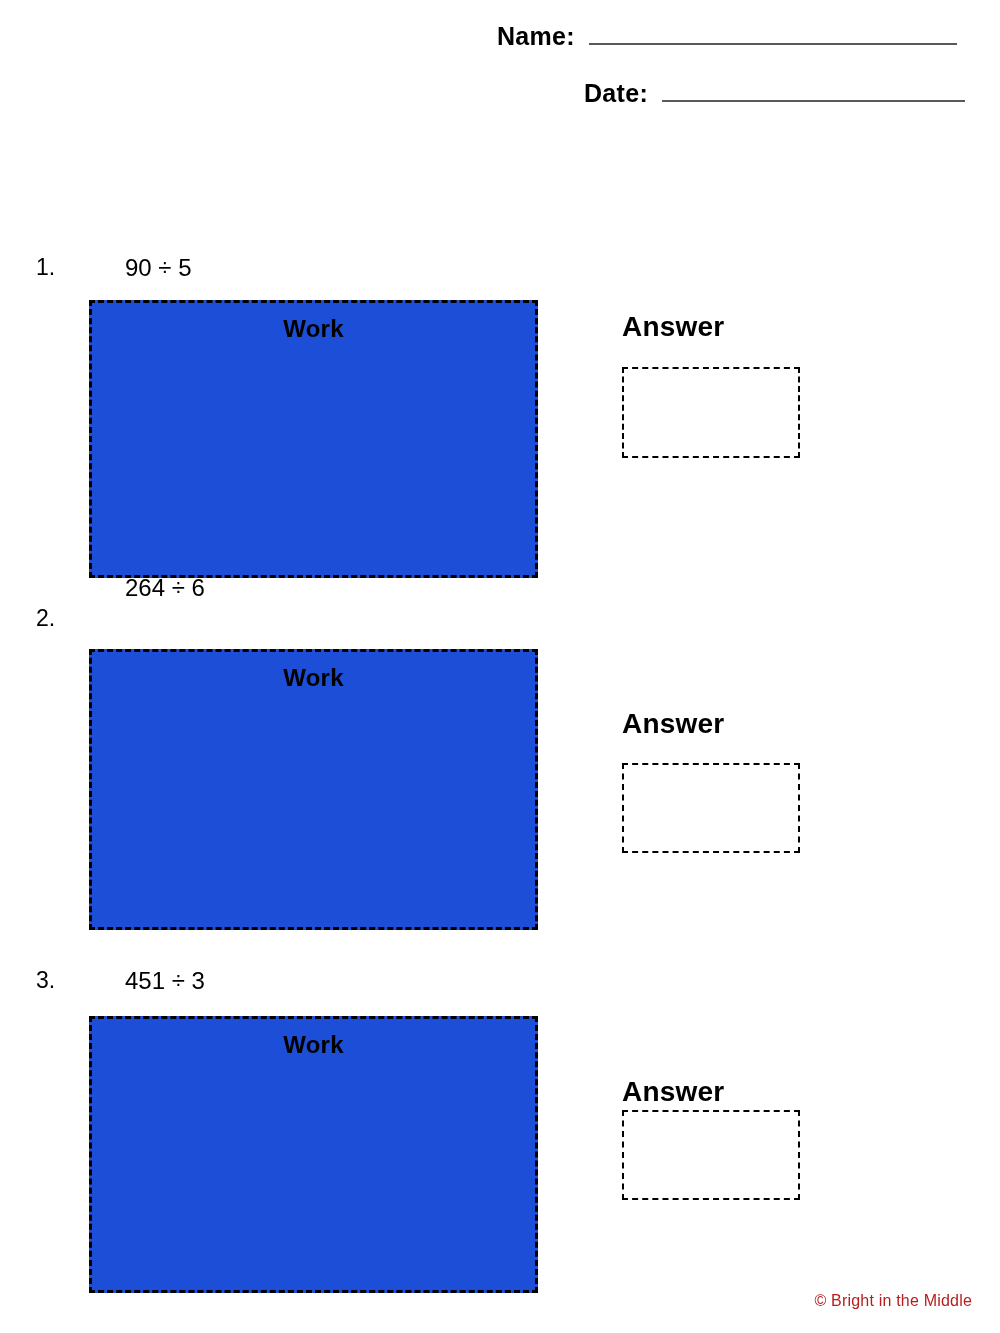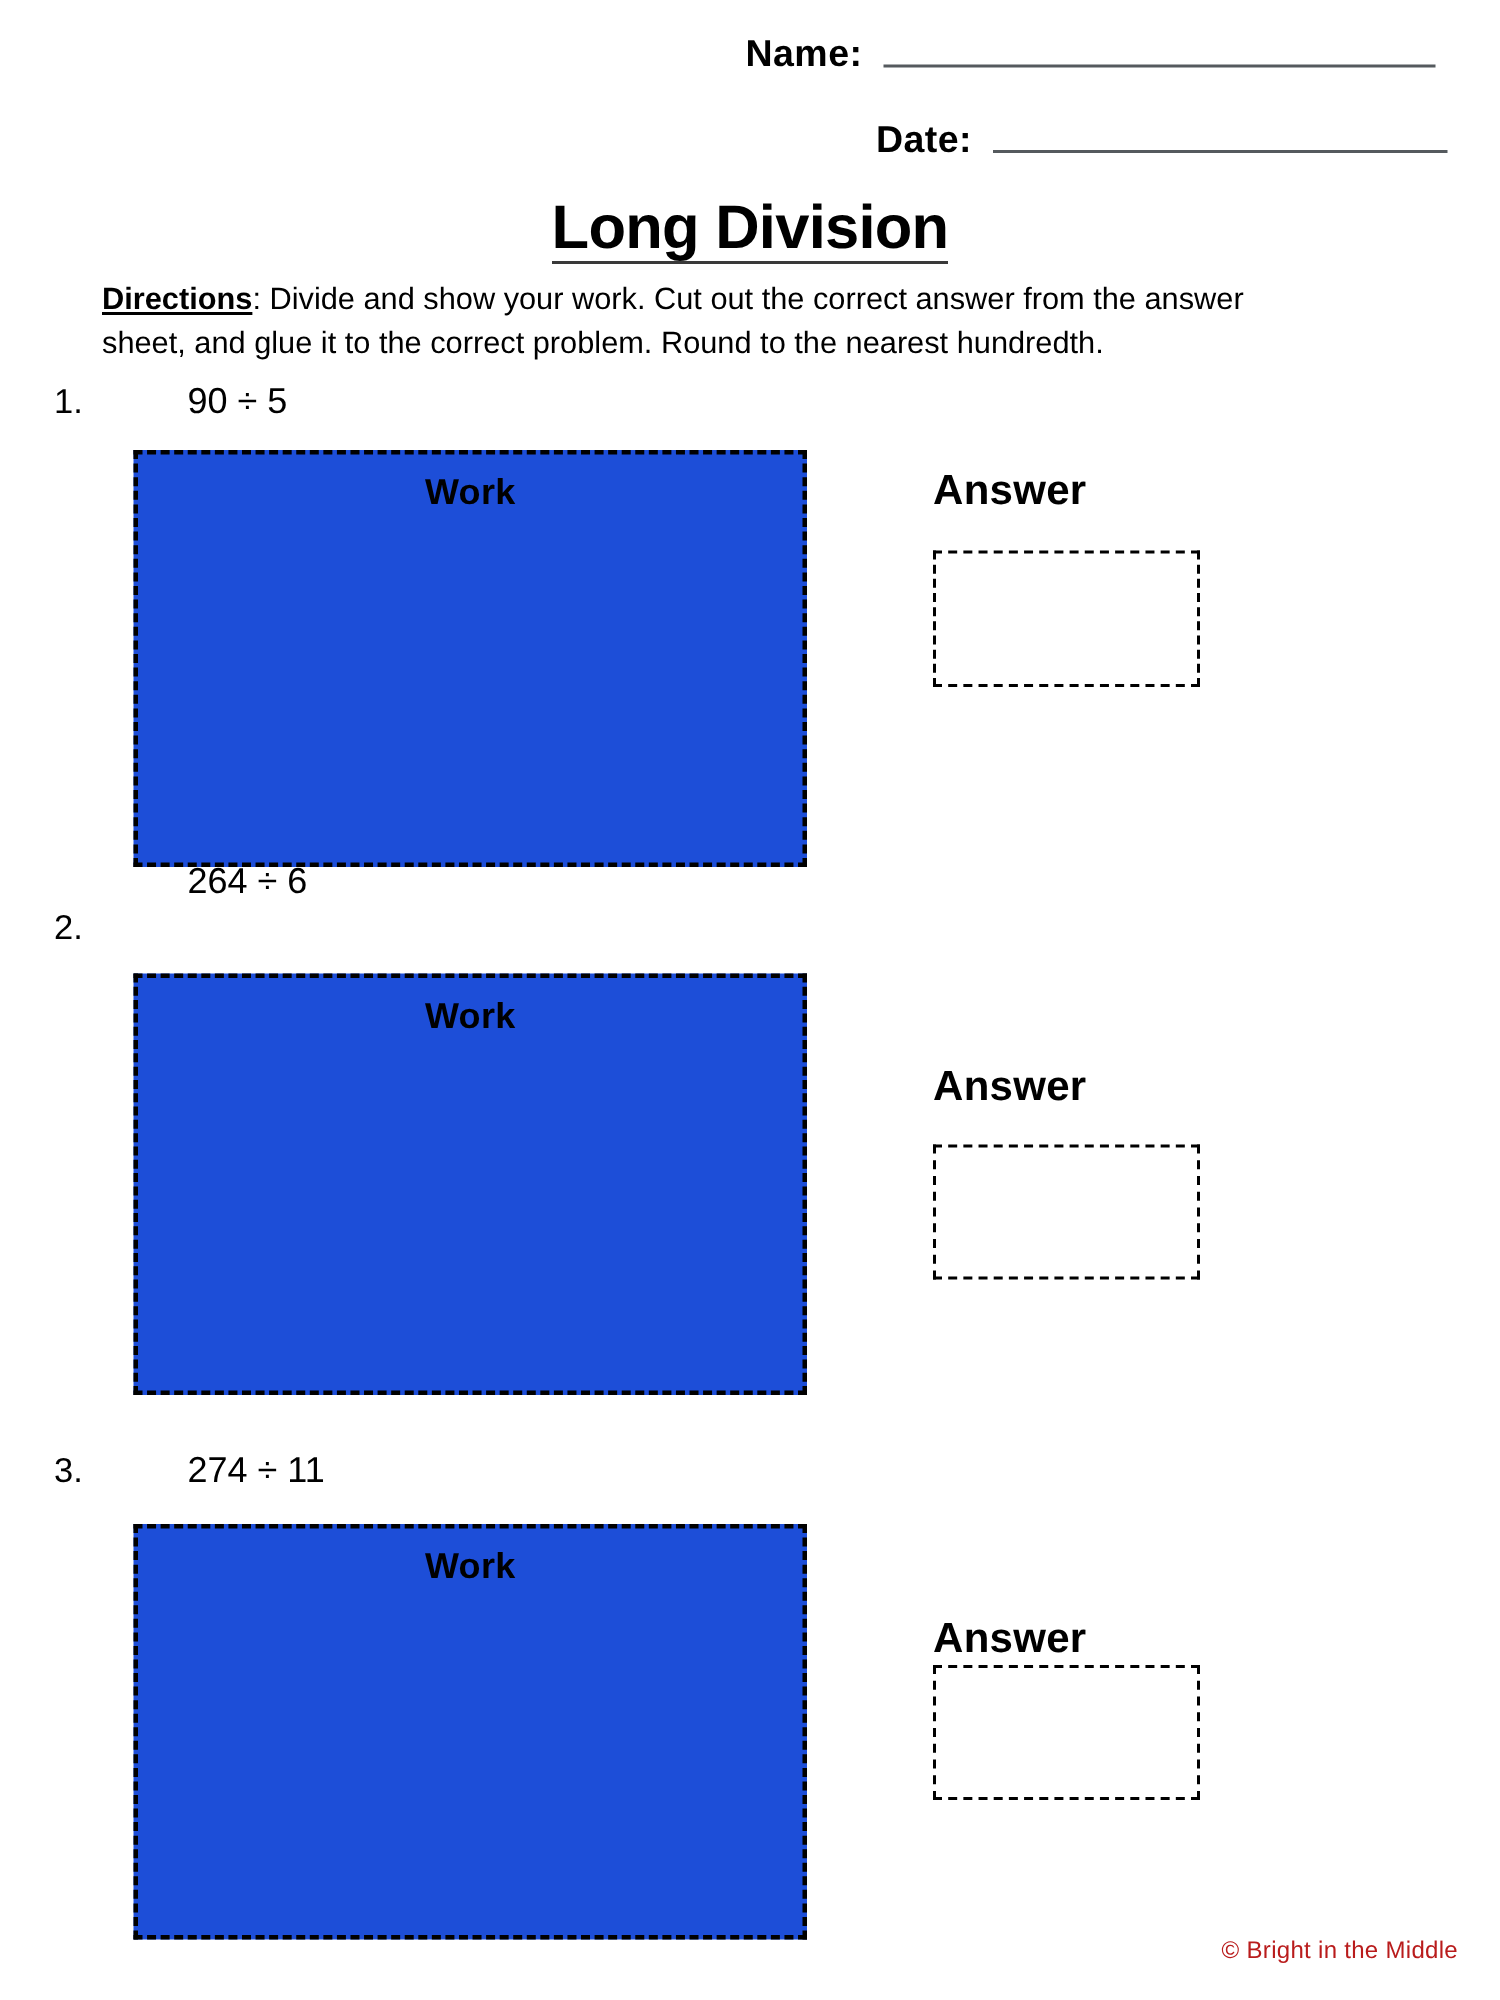--- a/index.html
+++ b/index.html
@@ -141,27 +141,21 @@
   <div class="namedate-row" id="name-row">
     <span class="nd-label">Name:</span>
     <span class="nd-line"></span>
   </div>
 
   <div class="namedate-row" id="date-row">
     <span class="nd-label">Date:</span>
     <span class="nd-line"></span>
   </div>
 
-  <div class="title">
-    <span class="title-inner">Long Division</span>
-  </div>
 
-  <div class="directions">
-    <span class="dir-label">Directions</span><span>:</span><span> Divide and show your work. Cut out the correct answer from the answer sheet, and glue it to the correct problem. Round to the nearest hundredth.</span>
-  </div>
 
   <div class="prob-num" style="left:36px; top:256px;">1.</div>
   <div class="prob-expr" style="left:125px; top:256px;">90 ÷ 5</div>
 
   <div class="work-box" style="left:89px; top:300px; width:449px; height:278px;">
     <div class="work-label">Work</div>
   </div>
 
   <div class="answer-label" style="left:622px; top:313px; width:178px;">Answer</div>
   <div class="answer-box" style="left:622px; top:367px; width:178px; height:91px;"></div>
@@ -170,21 +164,21 @@
   <div class="prob-expr" style="left:125px; top:576px;">264 ÷ 6</div>
 
   <div class="work-box" style="left:89px; top:649px; width:449px; height:281px;">
     <div class="work-label">Work</div>
   </div>
 
   <div class="answer-label" style="left:622px; top:710px; width:178px;">Answer</div>
   <div class="answer-box" style="left:622px; top:763px; width:178px; height:90px;"></div>
 
   <div class="prob-num" style="left:36px; top:969px;">3.</div>
-  <div class="prob-expr" style="left:125px; top:969px;">274 ÷ 11</div>
+  <div class="prob-expr" style="left:125px; top:969px;">451 ÷ 3</div>
 
   <div class="work-box" style="left:89px; top:1016px; width:449px; height:277px;">
     <div class="work-label">Work</div>
   </div>
 
   <div class="answer-label" style="left:622px; top:1078px; width:178px;">Answer</div>
   <div class="answer-box" style="left:622px; top:1110px; width:178px; height:90px;"></div>
 
   <div class="footer">© Bright in the Middle</div>
 

